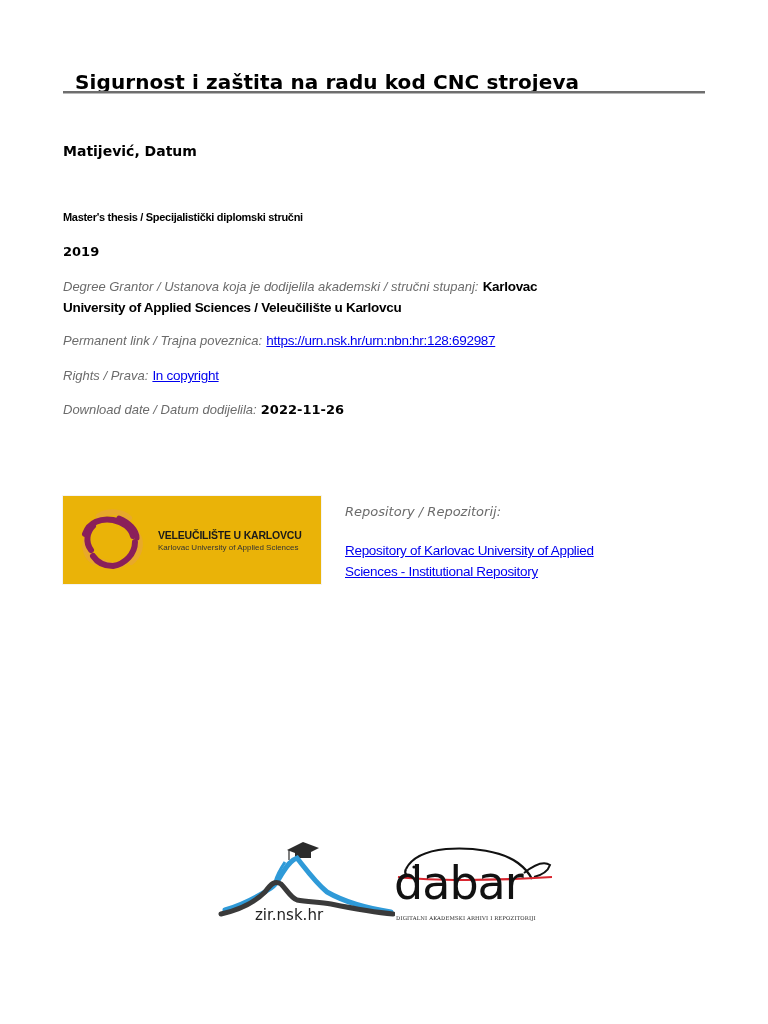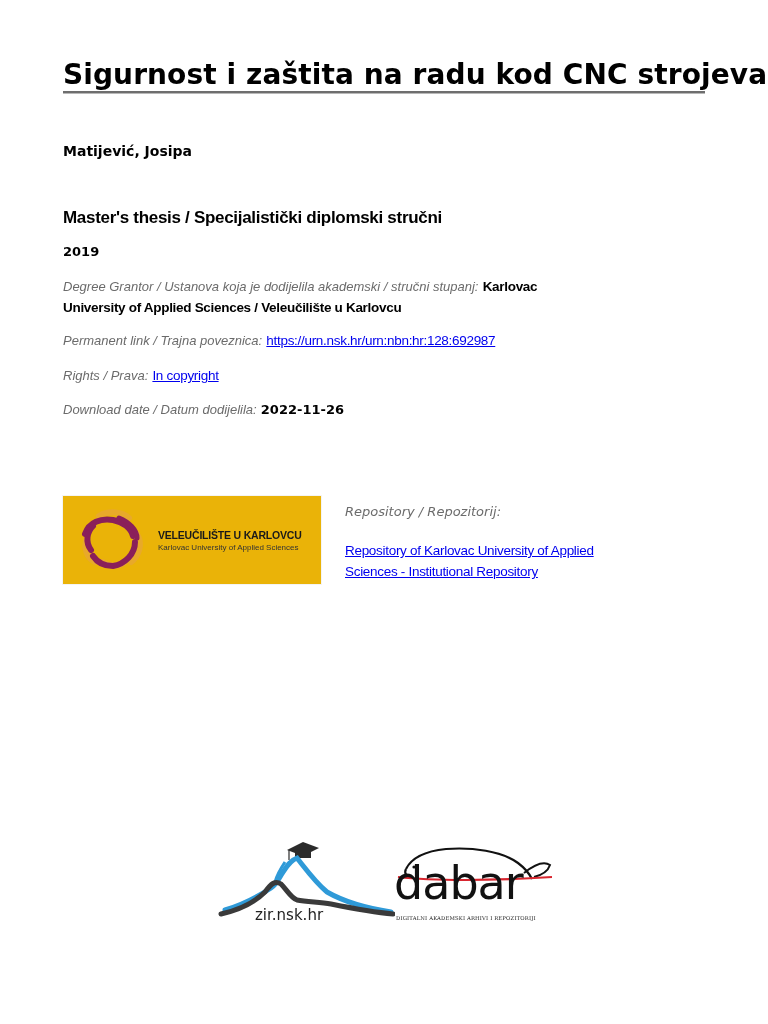--- a/index.html
+++ b/index.html
@@ -14,23 +14,23 @@
       overflow: hidden;
       font-family: "DejaVu Sans", sans-serif;
       color: #000000;
     }
     .title {
       position: absolute;
       left: 63px;
       top: 58px;
       font-family: "DejaVu Sans", sans-serif;
       font-weight: bold;
-      font-size: 28px;
+      font-size: 20px;
       letter-spacing: 0.1px;
-      margin: 0;
+      margin: 12px;
       white-space: nowrap;
     }
     .title-rule {
       position: absolute;
       left: 63px;
       top: 91px;
       width: 642px;
       height: 2px;
       background: #6e6e6e;
       border-bottom: 1px solid #b8b8b8;
@@ -47,21 +47,21 @@
     .row {
       position: absolute;
       left: 63px;
       font-size: 13px;
       line-height: 21px;
       white-space: nowrap;
     }
     .bold-sans {
       font-family: "Liberation Sans", sans-serif;
       font-weight: bold;
-      font-size: 17px;
+      font-size: 11px;
       letter-spacing: -0.3px;
     }
     .label {
       font-family: Liberation Sans, sans-serif;
       font-style: italic;
       color: #6b6b6b;
       font-size: 13px;
     }
     .value-bold {
       font-family: "DejaVu Sans", sans-serif;
@@ -187,21 +187,21 @@
       color: #222;
       white-space: nowrap;
     }
   </style>
 </head>
 <body>
 
 <h1 class="title">Sigurnost i zaštita na radu kod CNC strojeva</h1>
 <div class="title-rule"></div>
 
-<div class="author">Matijević, Josipa</div>
+<div class="author">Matijević, Datum</div>
 
 <div class="row bold-sans" style="top:207px;">Master's thesis / Specijalistički diplomski stručni</div>
 
 <div class="row value-bold" style="top:241px;">2019</div>
 
 <div class="row" style="top:276px;">
   <span class="label">Degree Grantor / Ustanova koja je dodijelila akademski / stručni stupanj:</span>
   <span class="grantor-value">Karlovac</span>
 </div>
 <div class="row grantor-value" style="top:297px;">University of Applied Sciences / Veleučilište u Karlovcu</div>

